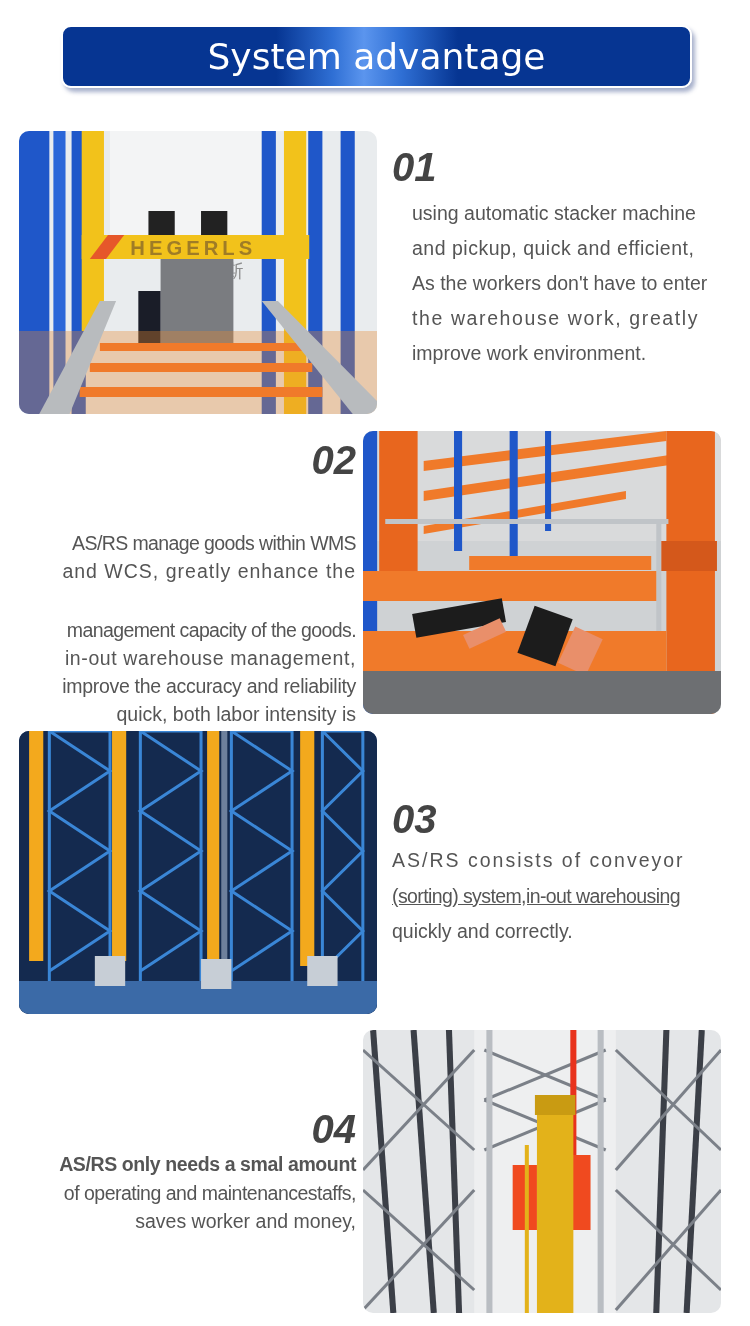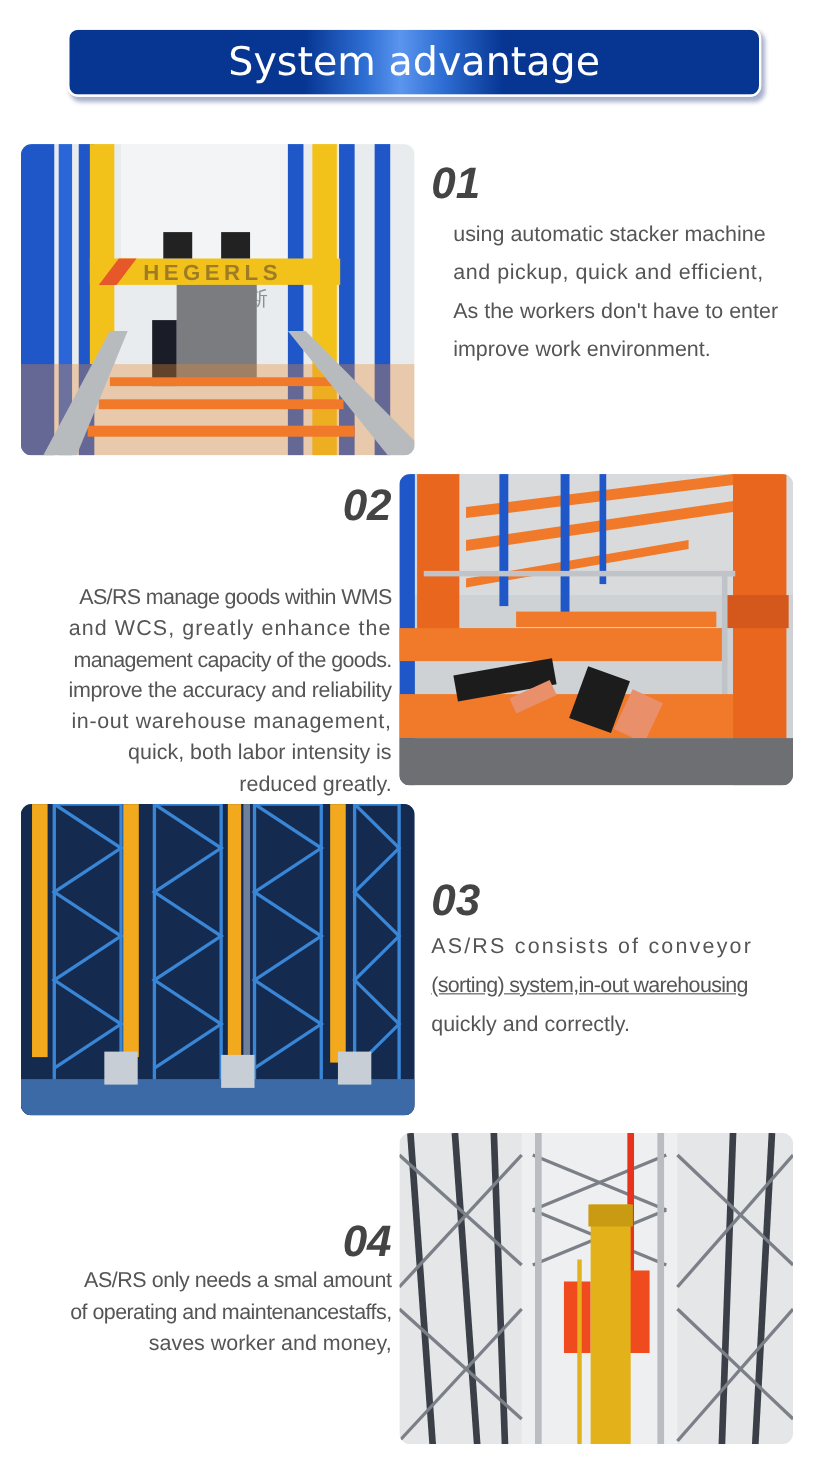--- a/index.html
+++ b/index.html
@@ -69,30 +69,31 @@
     <rect x="60" y="256" width="240" height="10" fill="#f07a2a"></rect>
     <polygon points="20,283 80,170 96,170 50,283" fill="#b8bbbe"></polygon>
     <polygon points="240,170 256,170 354,270 354,283 330,283" fill="#b8bbbe"></polygon>
   </svg>
 </div>
 <div class="num" style="left:392px; top:147px;">01</div>
 <div class="desc desc-left" style="left:380px; top:196px; line-height:35px;margin-left:32px;">
   <span class="line">using automatic stacker machine</span>
   <span class="line" style="letter-spacing:0.5px;">and pickup, quick and efficient,</span>
   <span class="line">As the workers don't have to enter</span>
+  <span class="line" style="letter-spacing:1.6px;">the warehouse work, greatly</span>
   <span class="line">improve work environment.</span>
 </div>
 
 <div class="num" style="right:394px; top:440px;">02</div>
 <div class="desc desc-right" style="right:394px; top:481px; line-height:28.3px;">
   <span class="line" style="letter-spacing:-0.6px;margin-top:48px;">AS/RS manage goods within WMS</span>
   <span class="line" style="letter-spacing:1px;">and WCS, greatly enhance the</span>
-  <span class="line" style="letter-spacing:-0.6px;">management capacity of the goods.</span>
+  <span class="line" style="letter-spacing:-0.6px;margin-top:30px;">management capacity of the goods.</span>
+  <span class="line" style="letter-spacing:0.6px;">in-out warehouse management,</span>
   <span class="line" style="letter-spacing:-0.3px;">improve the accuracy and reliability</span>
-  <span class="line" style="letter-spacing:0.6px;">in-out warehouse management,</span>
   <span class="line">quick, both labor intensity is</span>
   <span class="line">reduced greatly.</span>
 </div>
 <div class="photo" style="left:363px; top:431px;">
   <svg viewBox="0 0 354 283" preserveAspectRatio="none">
     <rect width="354" height="283" fill="#cfd2d4"></rect>
     <rect x="0" y="0" width="354" height="110" fill="#d9dadb"></rect>
     <polygon points="60,30 300,0 300,10 60,40" fill="#f07a2a"></polygon>
     <polygon points="60,60 330,20 330,30 60,70" fill="#f07a2a"></polygon>
     <polygon points="60,95 260,60 260,68 60,103" fill="#f07a2a"></polygon>
@@ -143,21 +144,21 @@
 </div>
 <div class="num" style="left:392px; top:799px;text-align:right;">03</div>
 <div class="desc desc-left" style="left:392px; top:843px; line-height:35.5px;">
   <span class="line" style="letter-spacing:2px;">AS/RS consists of conveyor</span>
   <span class="line" style="letter-spacing:-0.6px;text-decoration:underline;">(sorting) system,in-out warehousing</span>
   <span class="line">quickly and correctly.</span>
 </div>
 
 <div class="num" style="right:394px; top:1109px;">04</div>
 <div class="desc desc-right" style="right:394px; top:1150px; line-height:28.5px;">
-  <span class="line" style="letter-spacing:-0.4px;">AS/RS only needs a smal amount</span>
+  <span class="line" style="letter-spacing:-0.4px;font-weight:bold;">AS/RS only needs a smal amount</span>
   <span class="line" style="letter-spacing:-0.5px;">of operating and maintenancestaffs,</span>
   <span class="line">saves worker and money,</span>
 </div>
 <div class="photo" style="left:363px; top:1030px;">
   <svg viewBox="0 0 354 283" preserveAspectRatio="none">
     <rect width="354" height="283" fill="#e4e6e8"></rect>
     <rect x="110" y="0" width="140" height="283" fill="#eeeff0"></rect>
     <g stroke="#3b3f47" stroke-width="6">
       <line x1="10" y1="0" x2="30" y2="283"></line>
       <line x1="50" y1="0" x2="70" y2="283"></line>

